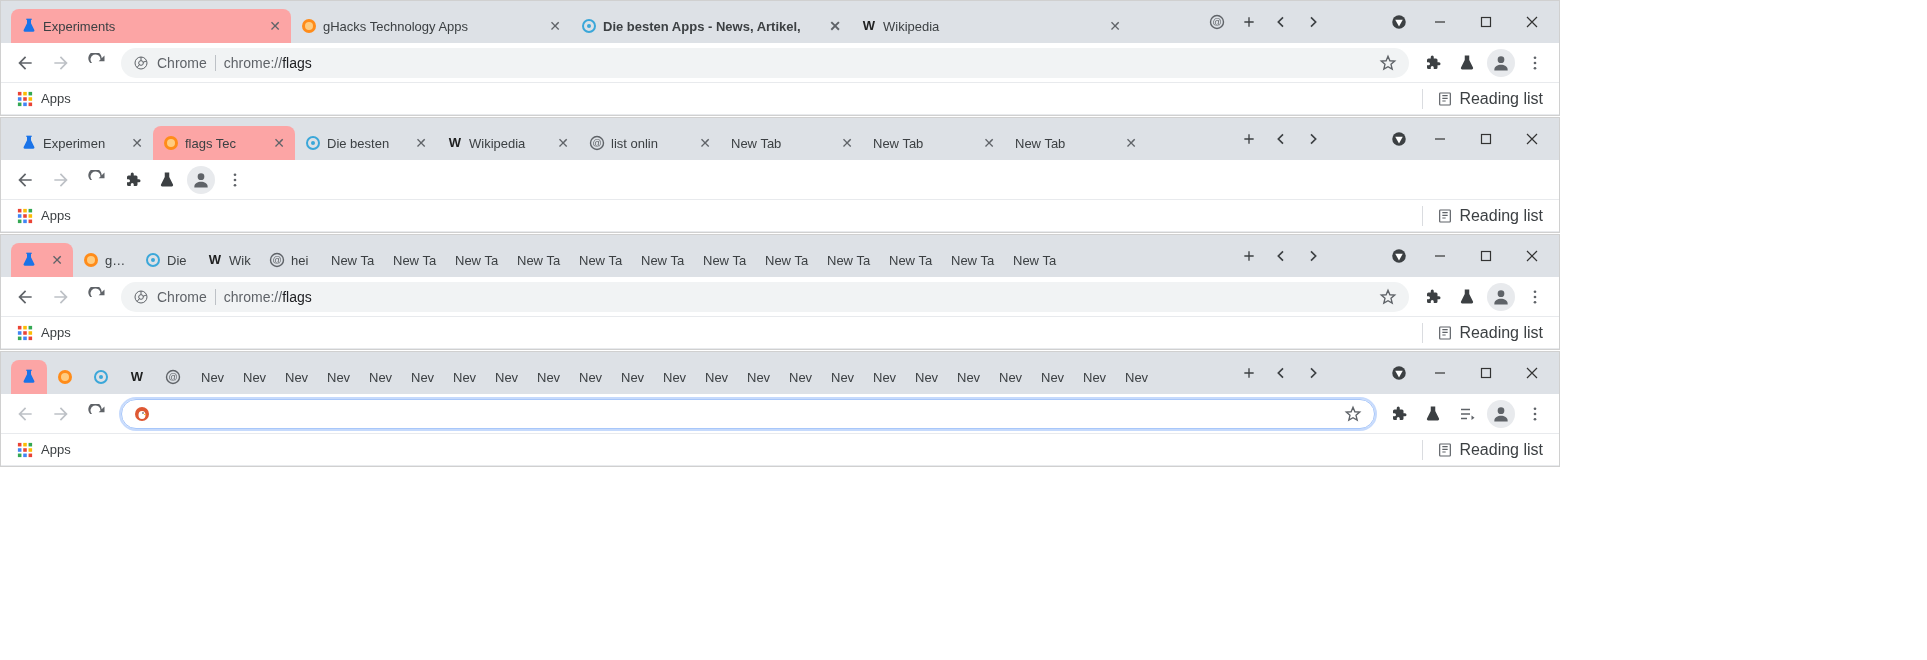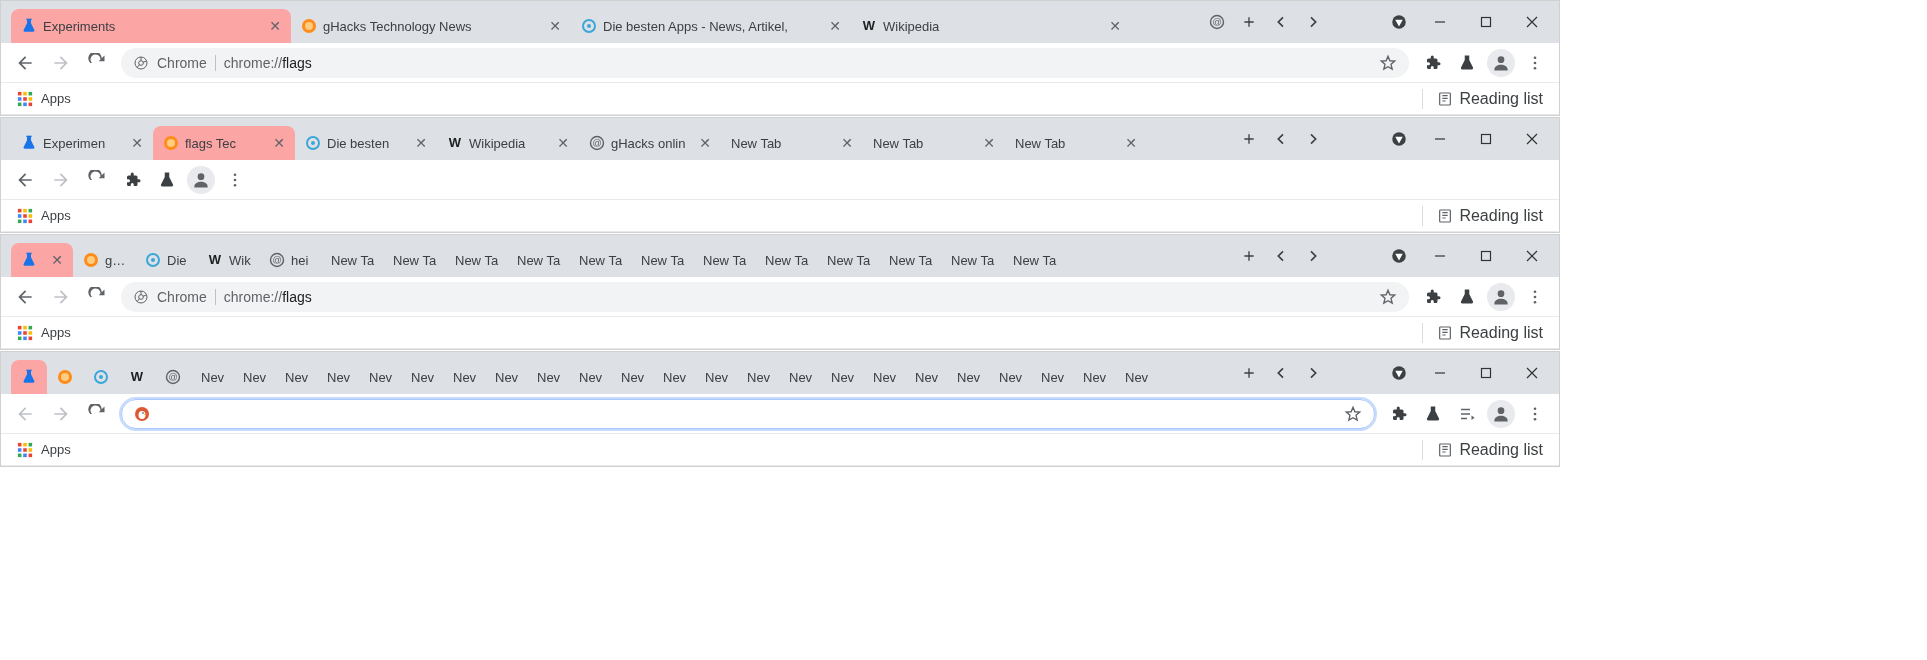--- a/index.html
+++ b/index.html
@@ -50,24 +50,24 @@
           <span class="title">Experiments</span>
           <span class="close">✕</span>
         </div>
         <div class="tab" style="width: 280px;">
           <span class="favicon">
             <svg width="16" height="16" viewBox="0 0 16 16">
               <circle cx="8" cy="8" r="7" fill="#ff8c1a"></circle>
               <circle cx="8" cy="8" r="4" fill="#ffcc80"></circle>
             </svg>
           </span>
-          <span class="title">gHacks Technology News</span>
-          <span class="close">✕</span>
-        </div>
-        <div class="tab" style="width: 280px;">
+          <span class="title">gHacks Technology Apps</span>
+          <span class="close">✕</span>
+        </div>
+        <div class="tab" style="width: 280px; font-weight: bold;">
           <span class="favicon">
             <svg width="16" height="16" viewBox="0 0 16 16">
               <circle cx="8" cy="8" r="6" fill="none" stroke="#3ba7d9" stroke-width="2"></circle>
               <circle cx="8" cy="8" r="2" fill="#3ba7d9"></circle>
             </svg>
           </span>
           <span class="title">Die besten Apps - News, Artikel,</span>
           <span class="close">✕</span>
         </div>
         <div class="tab" style="width: 280px;">
@@ -260,21 +260,21 @@
           <span class="title">Wikipedia</span>
           <span class="close">✕</span>
         </div>
         <div class="tab" style="width: 142px;">
           <span class="favicon">
             <svg width="16" height="16" viewBox="0 0 16 16">
               <circle cx="8" cy="8" r="6.5" fill="none" stroke="#5f6368" stroke-width="1.4"></circle>
               <text x="8" y="11" text-anchor="middle" font-size="9" fill="#5f6368">@</text>
             </svg>
           </span>
-          <span class="title">gHacks onlin</span>
+          <span class="title">list onlin</span>
           <span class="close">✕</span>
         </div>
         <div class="tab" style="width: 142px;">
           <span class="title">New Tab</span>
           <span class="close">✕</span>
         </div>
         <div class="tab" style="width: 142px;">
           <span class="title">New Tab</span>
           <span class="close">✕</span>
         </div>

